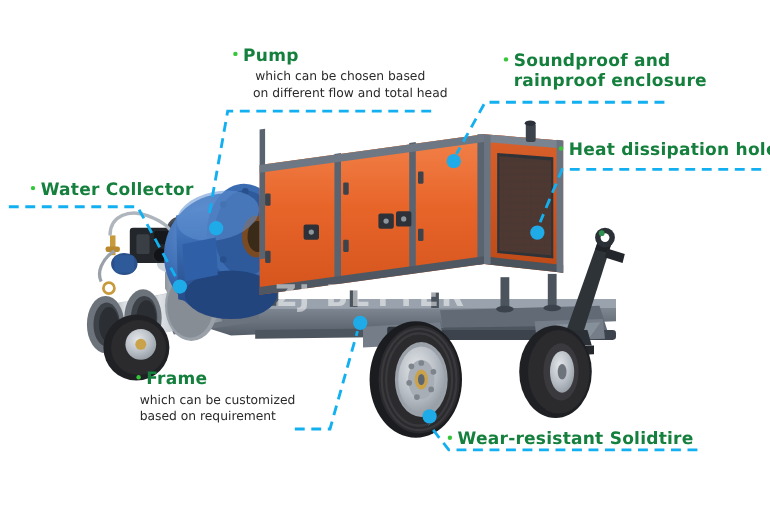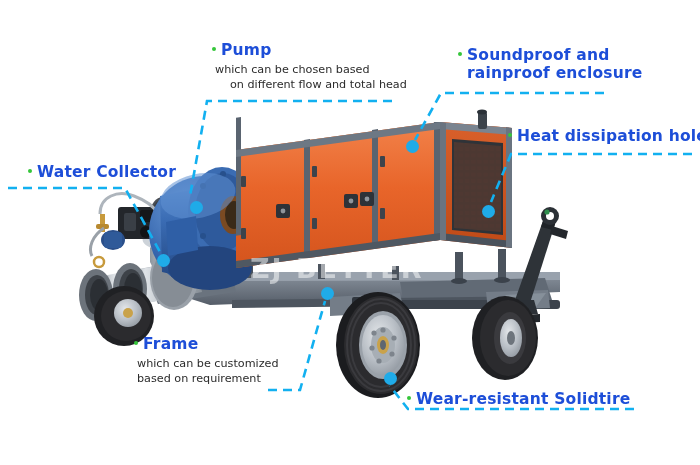--- a/index.html
+++ b/index.html
@@ -1,21 +1,21 @@
 <!DOCTYPE html>
 <html><head>
 <meta charset="utf-8">
 <style>
   html,body{margin:0;padding:0;background:#fff;}
   body{width:700px;height:465px;overflow:hidden;font-family:"DejaVu Sans","Liberation Sans",sans-serif;}
   #stage{position:relative;width:700px;height:465px;background:#ffffff;overflow:hidden;}
 
   
   .callout{position:absolute;}
-  .ctitle{font-size:15.5px;font-weight:bold;color:#1d4ed8;letter-spacing:.2px;white-space:nowrap;line-height:18px;}
+  .ctitle{font-size:15.5px;font-weight:bold;color:#15803d;letter-spacing:.2px;white-space:nowrap;line-height:18px;}
   .csub{font-size:11.2px;color:#2b2b2b;white-space:nowrap;line-height:15px;font-weight:normal;}
   .gdot{display:inline-block;width:4px;height:4px;border-radius:50%;background:#35c63a;vertical-align:middle;margin-right:5px;margin-bottom:3px;}
   .dot{position:absolute;width:13px;height:13px;border-radius:50%;background:#1fabe8;box-shadow:0 0 0 0 rgba(0,0,0,0);}
   svg.leader{position:absolute;left:0;top:0;width:700px;height:465px;overflow:visible;pointer-events:none;}
 
   
   #machine{position:absolute;left:0;top:0;width:700px;height:465px;}
 </style>
 </head>
 <body>
@@ -310,21 +310,21 @@
   <div class="dot" style="left:406px;top:140px;"></div>
   <div class="dot" style="left:482px;top:205px;"></div>
   <div class="dot" style="left:157px;top:254px;"></div>
   <div class="dot" style="left:321px;top:287px;"></div>
   <div class="dot" style="left:384px;top:372px;"></div>
 
   <div class="callout" style="left:212px;top:41px;">
     <div class="ctitle">
       <span class="gdot"></span><span>Pump</span>
     </div>
-    <div class="csub" style="margin-left:3px;margin-top:3px;">which can be chosen based</div>
+    <div class="csub" style="margin-left:20px;margin-top:3px;">which can be chosen based</div>
     <div class="csub" style="margin-left:18px;">on different flow and total head</div>
   </div>
 
   <div class="callout" style="left:458px;top:46px;">
     <div class="ctitle">
       <span class="gdot"></span><span>Soundproof and</span>
     </div>
     <div class="ctitle" style="margin-left:9px;">rainproof enclosure</div>
   </div>
 
@@ -333,21 +333,21 @@
       <span class="gdot"></span><span>Heat dissipation hole</span>
     </div>
   </div>
 
   <div class="callout" style="left:28px;top:163px;">
     <div class="ctitle">
       <span class="gdot"></span><span>Water Collector</span>
     </div>
   </div>
 
-  <div class="callout" style="left:134px;top:335px;">
+  <div class="callout" style="left:124px;top:335px;">
     <div class="ctitle">
       <span class="gdot"></span><span>Frame</span>
     </div>
     <div class="csub" style="margin-left:3px;margin-top:3px;text-align:center;">which can be customized</div>
     <div class="csub" style="margin-left:3px;">based on requirement</div>
   </div>
 
   <div class="callout" style="left:407px;top:390px;">
     <div class="ctitle">
       <span class="gdot"></span><span>Wear-resistant  Solidtire</span>

